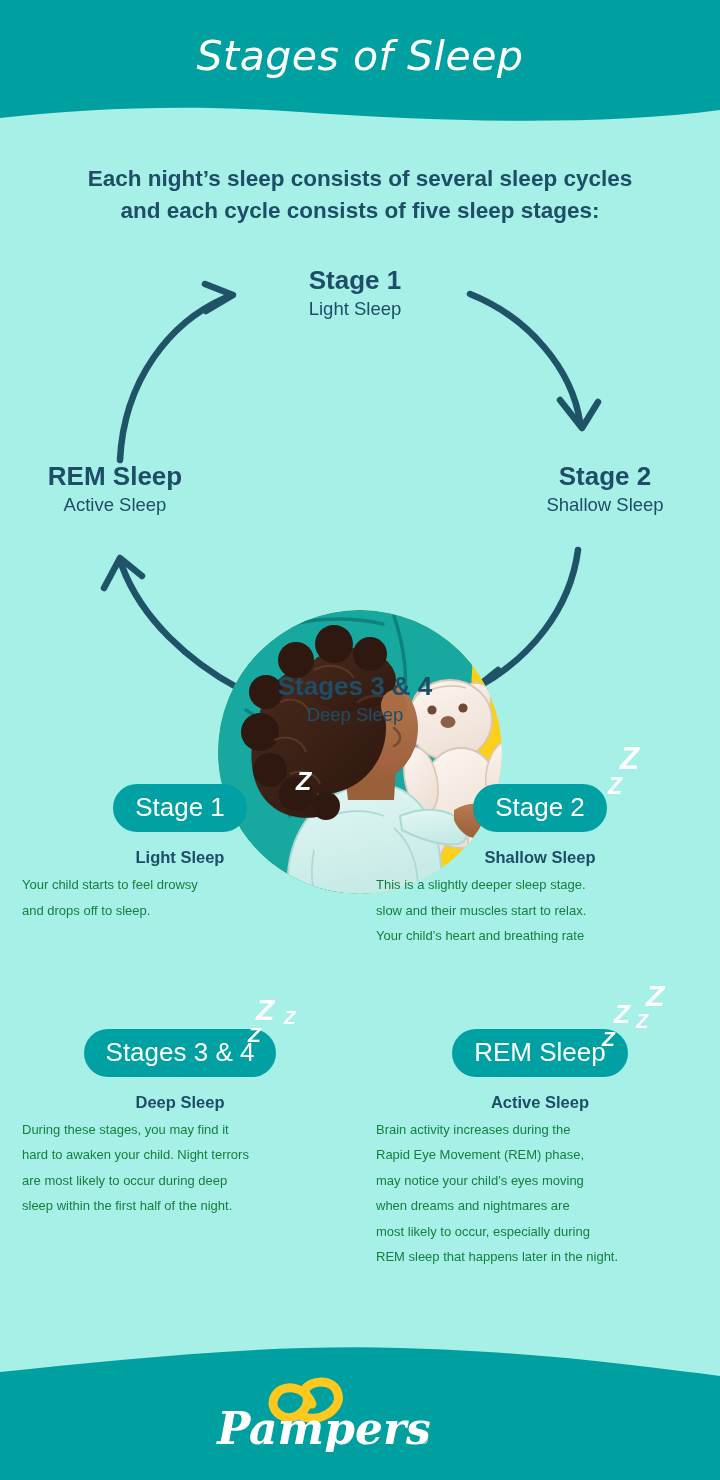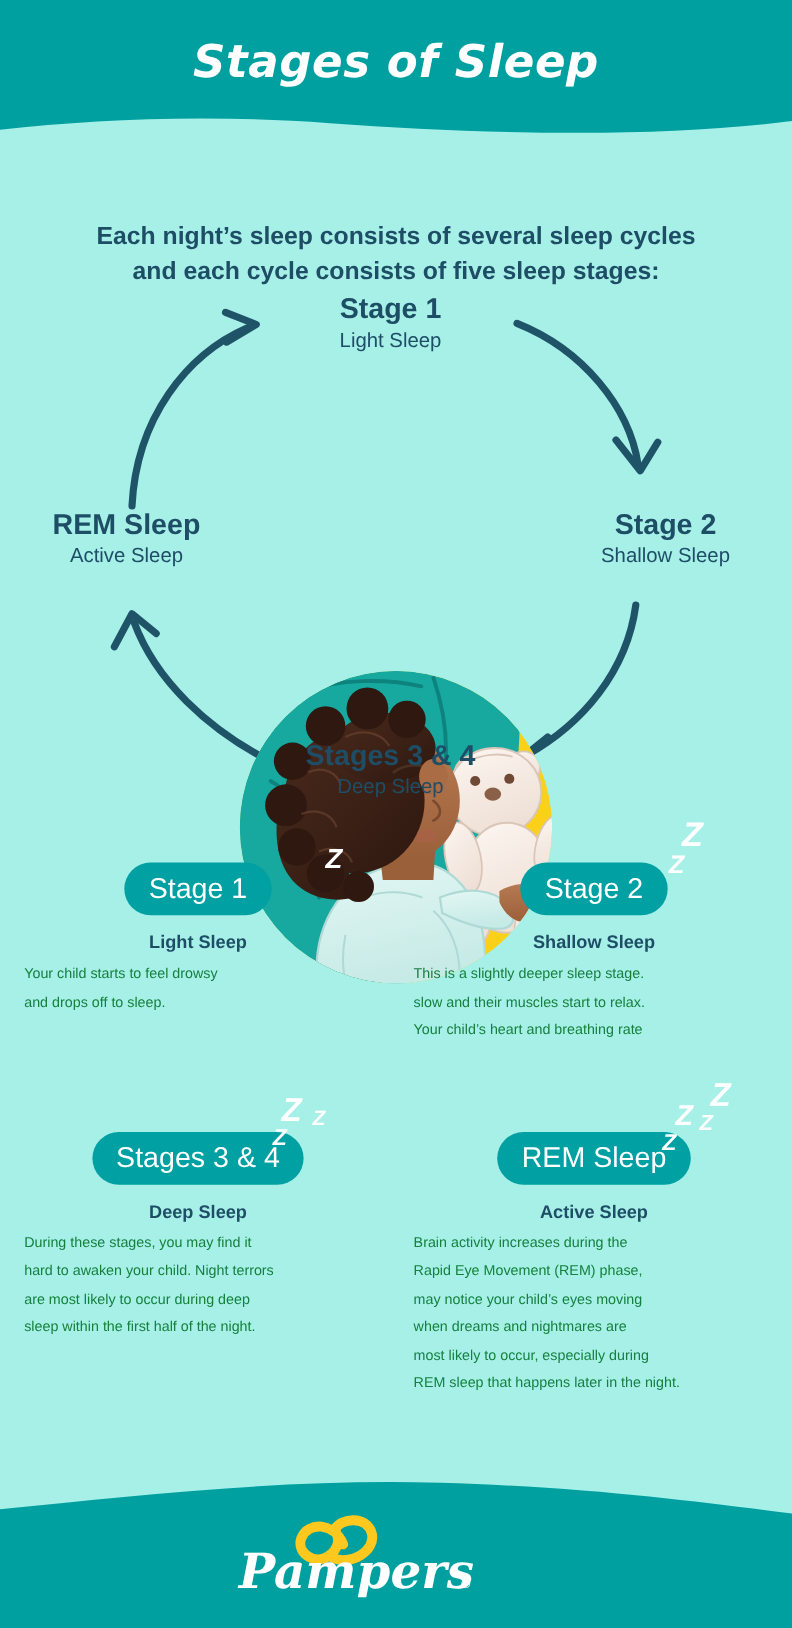--- a/index.html
+++ b/index.html
@@ -35,37 +35,36 @@
     position: absolute;
     top: 0; left: 0;
     width: 720px;
     height: 112px;
     display: flex;
     align-items: center;
     justify-content: center;
     color: #ffffff;
     font-family: "DejaVu Sans", sans-serif;
     font-size: 41px;
-    font-weight: 700;
+    font-weight: 400;
     font-style: italic;
     letter-spacing: 0.5px;
   }
 
   
   .subtitle {
     position: absolute;
     top: 163px;
     left: 50px;
     width: 620px;
     text-align: center;
     color: #1E4D66;
     font-size: 22.5px;
     font-weight: bold;
     line-height: 32px;
-    margin-top: 36px;
   }
   .subtitle .line { display: block; }
 
   
   .cycle {
     position: absolute;
     top: 250px;
     left: 0;
     width: 720px;
     height: 510px;

